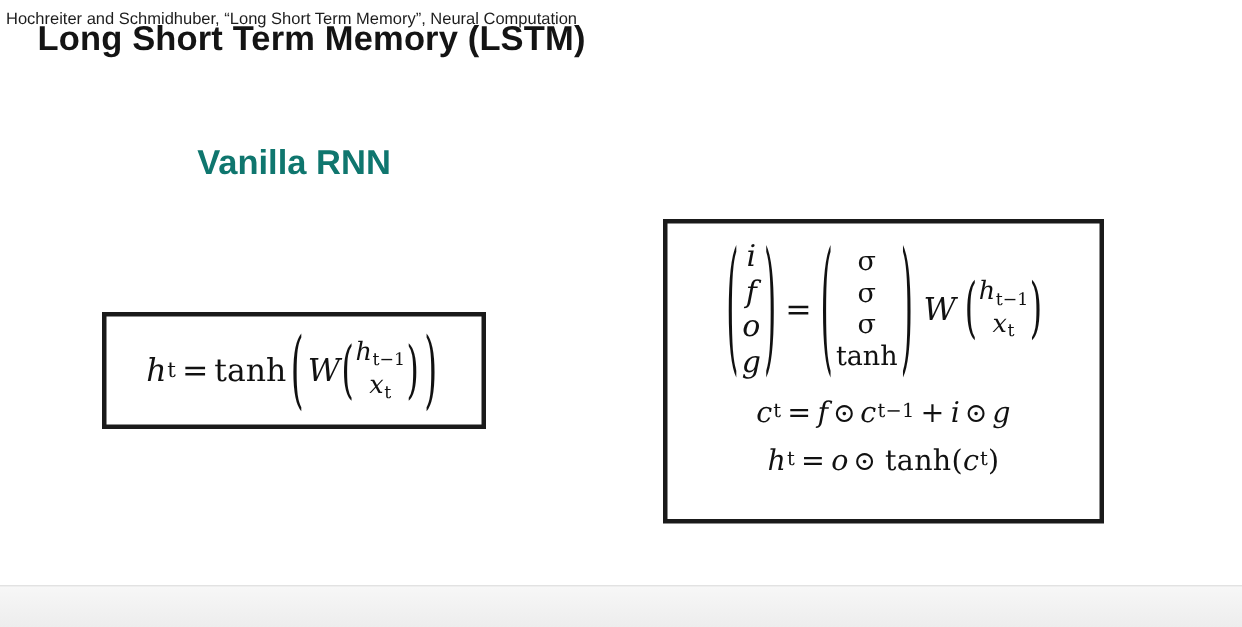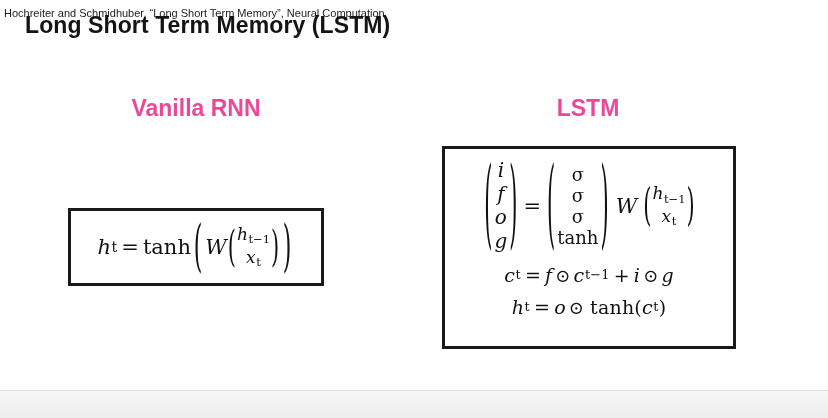--- a/index.html
+++ b/index.html
@@ -32,21 +32,21 @@
     color: #141414;
     letter-spacing: 0.1px;
     white-space: nowrap;
   }
 
   
   .col-heading {
     position: absolute;
     font-size: 23px;
     font-weight: bold;
-    color: #ec4899;
+    color: #0f766e;
     white-space: nowrap;
     transform: translateX(-50%);
   }
   .col-heading.rnn  { left: 196px; top: 95px; }
   .col-heading.lstm { left: 588px; top: 95px; }
 
   
   .formula-box {
     position: absolute;
     background: #ffffff;
@@ -173,21 +173,20 @@
 </style>
 </head>
 <body>
 
 <div class="slide">
 
   <div class="slide-title">Long Short Term Memory (LSTM)</div>
 
   <div class="col-heading rnn">Vanilla RNN</div>
 
-  <div class="col-heading lstm">LSTM</div>
 
   <div class="formula-box box-rnn">
     <div class="math mrow eq-rnn">
       <span class="mi">h</span>
         <span class="sub">t</span>
       <span class="op">=</span>
       <span class="mop">tanh</span>
       <span class="paren paren-big">(</span>
       <span class="mi">W</span>
       <span class="paren paren-mid">(</span>

